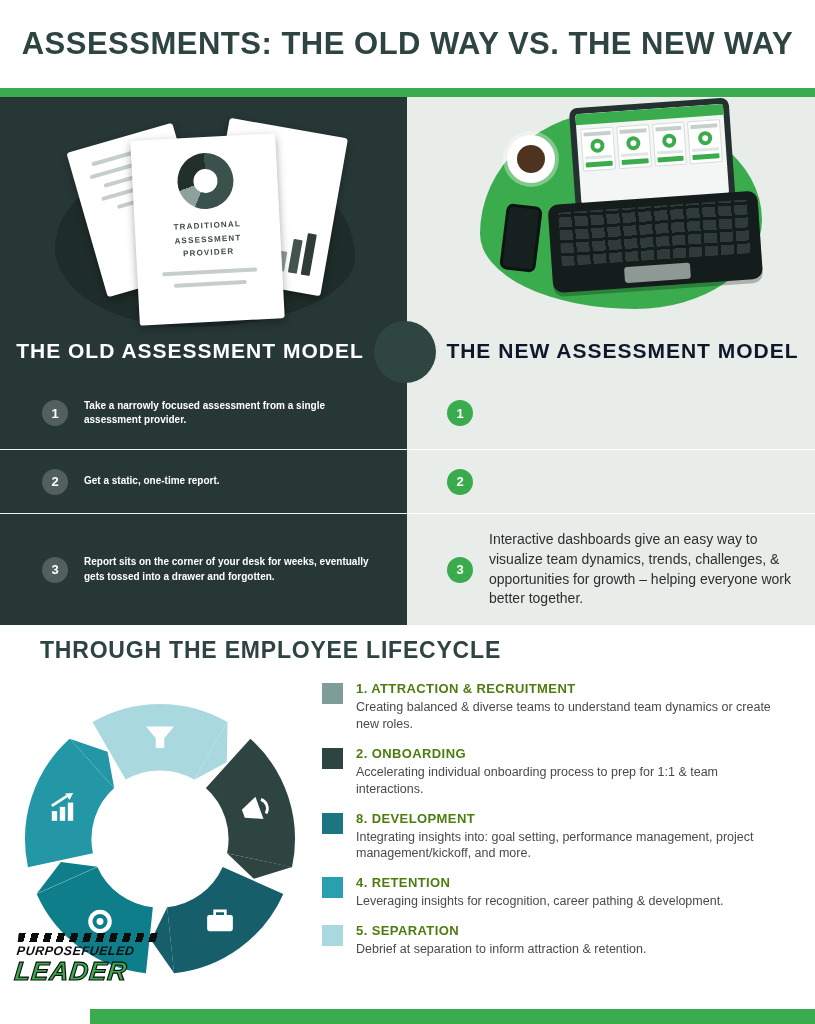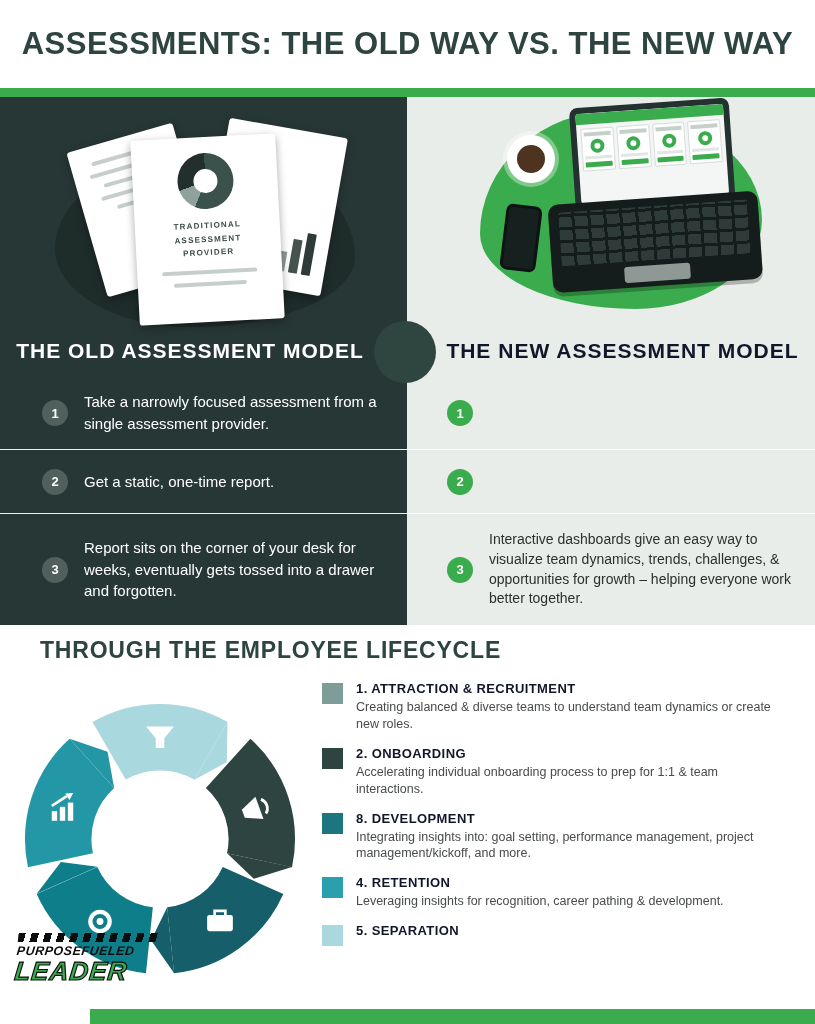--- a/index.html
+++ b/index.html
@@ -31,21 +31,21 @@
   .row.r1 { flex:0 0 72px; }
   .row.r2 { flex:0 0 64px; border-top:1px solid rgba(255,255,255,.92); }
   .row.r3 { flex:0 0 112px; border-top:1px solid rgba(255,255,255,.92); }
   .cell { display:flex; align-items:center; gap:16px; }
   .cell.old { width:407px; padding:0 18px 0 42px; }
   .cell.new { width:408px; padding:0 22px 0 40px; }
   .num-badge { flex:none; width:26px; height:26px; border-radius:50%; color:#ffffff;
                font-size:13px; font-weight:bold; display:flex; align-items:center; justify-content:center; }
   .num-badge.old { background:#51605C; }
   .num-badge.new { background:#3BAC4E; }
-  .step-text.old { color:#ffffff; font-size:15px; font-weight:normal; line-height:1.45; max-width:300px; }
+  .step-text.old { color:#ffffff; font-size:10px; font-weight:bold; line-height:1.45; max-width:300px; }
   .step-text.new { color:#2B2F2E; font-size:14px; line-height:1.4; max-width:305px; }
 
   
   .illus { position:absolute; top:0; left:0; width:100%; height:240px; }
   .blob-dark { position:absolute; left:55px; top:55px; width:300px; height:175px;
                background:#1E2C2A; border-radius:52% 48% 55% 45% / 55% 60% 40% 45%; }
   .paper { position:absolute; background:#ffffff; border-radius:3px;
            box-shadow:0 3px 8px rgba(0,0,0,.35); }
   .paper.p-left  { left:85px;  top:38px; width:110px; height:150px; transform:rotate(-16deg); padding:16px 12px; }
   .paper.p-right { left:215px; top:30px; width:120px; height:160px; transform:rotate(10deg); }
@@ -95,21 +95,21 @@
               width:66px; height:16px; background:#8E9996; border-radius:3px; }
 
   
   .lifecycle { position:absolute; top:625px; left:0; width:815px; height:498px; background:#ffffff;padding-left:20px; }
   .lc-heading { position:absolute; top:12px; left:40px; font-size:23px; font-weight:bold;
                 color:#2E4441; letter-spacing:.8px; }
   .wheel-svg { position:absolute; left:10px; top:64px; width:300px; height:300px; }
   .lc-list { position:absolute; left:322px; top:56px; width:478px; }
   .lc-item { display:flex; align-items:flex-start; margin-bottom:13px; }
   .lc-bullet { flex:none; width:21px; height:21px; margin-right:13px; margin-top:2px; }
-  .lc-title { font-size:13px; font-weight:bold; color:#0f172a; letter-spacing:.4px; }
+  .lc-title { font-size:13px; font-weight:bold; color:#4d7c0f; letter-spacing:.4px; }
   .lc-desc { font-size:12.5px; color:#474B4A; line-height:1.35; margin-top:3px; max-width:430px; }
 
   
   .logo { position:absolute; left:16px; top:308px; width:140px; transform:skewX(-6deg); }
   .logo-lines { height:9px; margin-bottom:2px;
                 background:repeating-linear-gradient(100deg, #0D0D0D 0 7px, transparent 7px 13px); }
   .logo-top { font-size:12.5px; font-weight:bold; font-style:italic; color:#0D0D0D; letter-spacing:.5px; }
   .logo-bottom { font-size:26px; font-weight:bold; font-style:italic; color:#3BAC4E;
                  -webkit-text-stroke:1.2px #0D0D0D; letter-spacing:1px; line-height:1; }
   .footer-bar { position:absolute; left:90px; bottom:0; width:725px; height:15px; background:#3BAC4E; }
@@ -316,20 +316,21 @@
         <div class="lc-bullet" style="background-color: rgb(42, 160, 174);"></div>
         <div>
           <div class="lc-title">4. RETENTION</div>
           <div class="lc-desc">Leveraging insights for recognition, career pathing &amp; development.</div>
         </div>
       </div>
       <div class="lc-item">
         <div class="lc-bullet" style="background-color: rgb(169, 216, 223);"></div>
         <div>
           <div class="lc-title">5. SEPARATION</div>
+          <div class="lc-desc">Debrief at separation to inform attraction &amp; retention.</div>
         </div>
       </div>
     </div>
 
     <div class="logo">
       <div class="logo-lines"></div>
       <div class="logo-top">PURPOSEFUELED</div>
       <div class="logo-bottom">LEADER</div>
     </div>
   </div>

